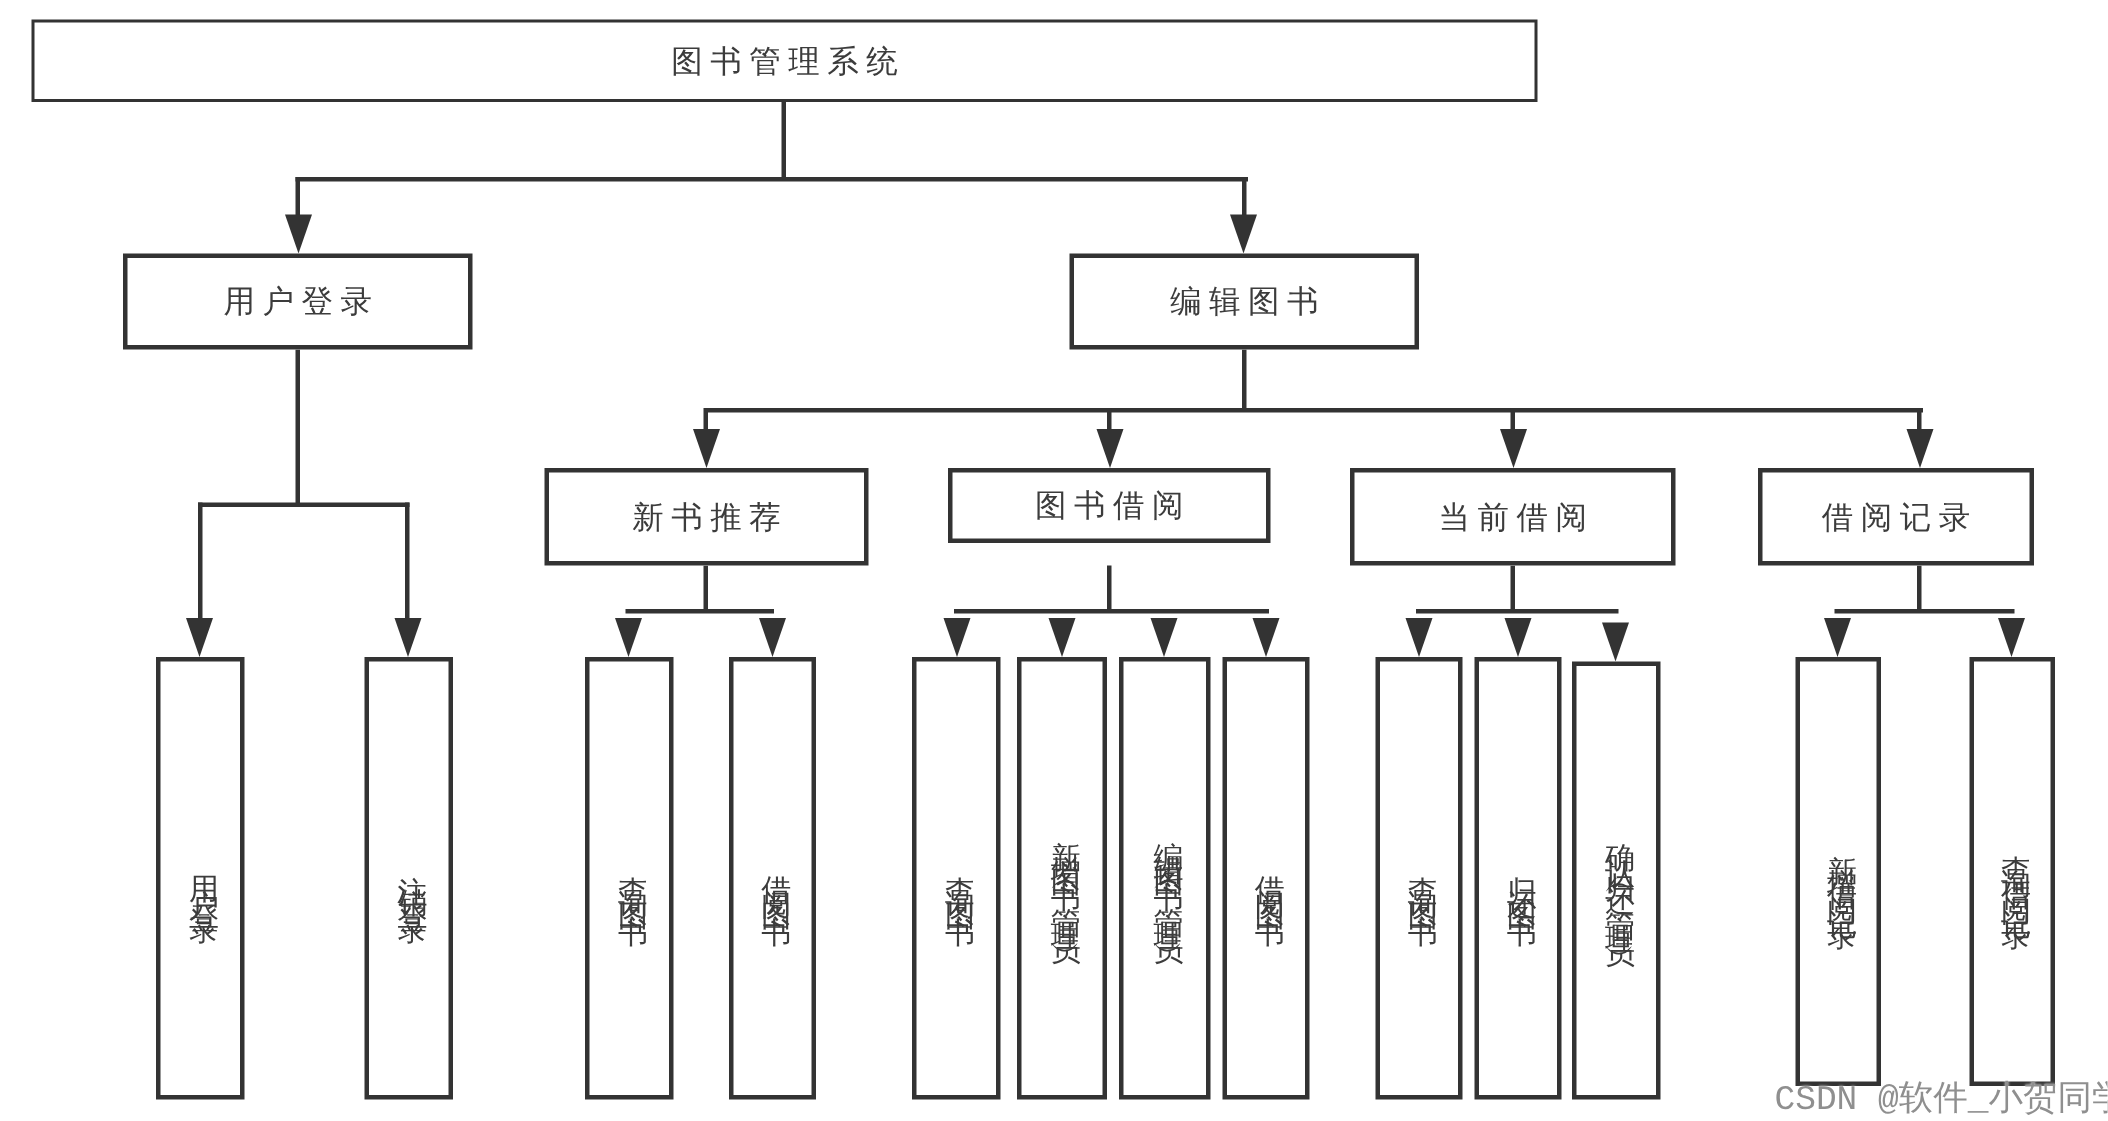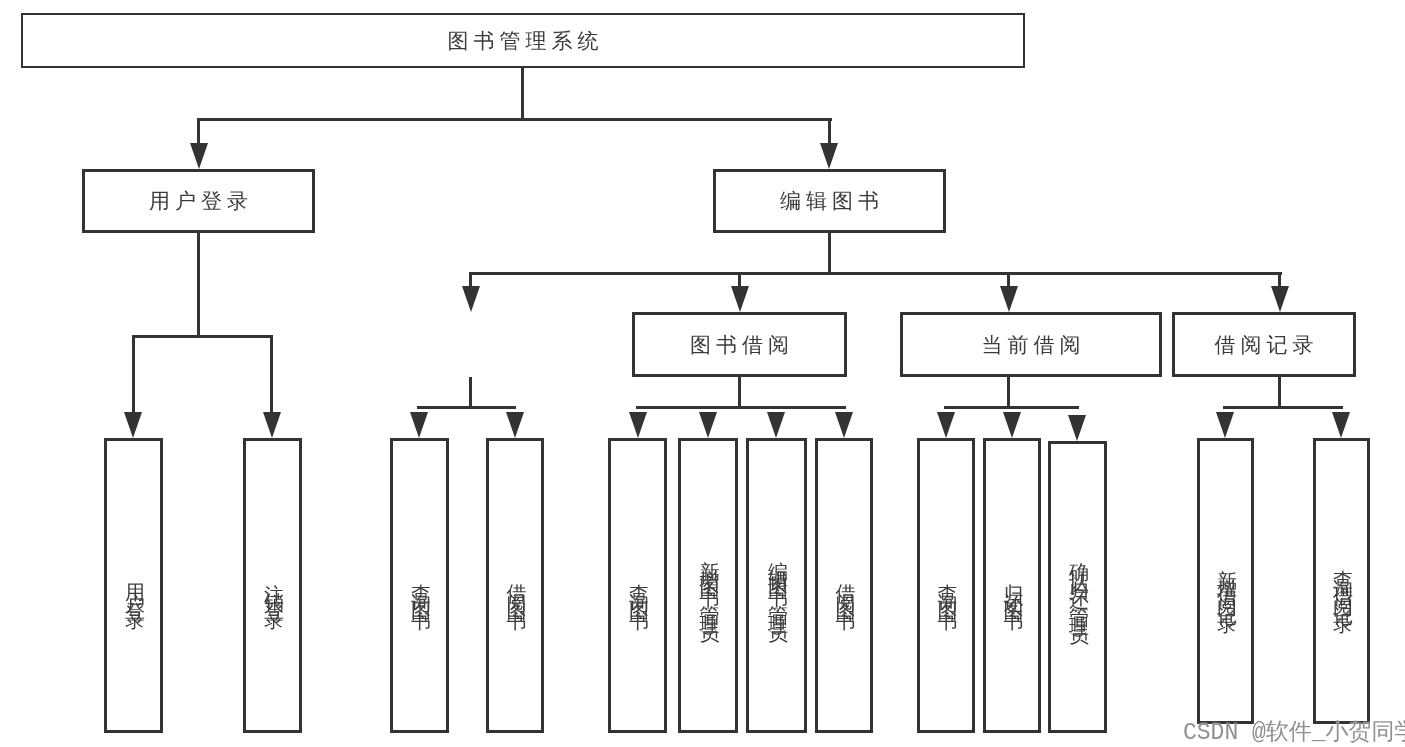--- a/index.html
+++ b/index.html
@@ -121,24 +121,27 @@
     <span class="hl">图书管理系统</span>
   </div>
 
   <div class="box" style="left:82px;top:169px;width:233px;height:64px">
     <span class="hl">用户登录</span>
   </div>
   <div class="box" style="left:713px;top:169px;width:233px;height:64px">
     <span class="hl">编辑图书</span>
   </div>
 
-  <div class="box" style="left:632px;top:312px;width:215px;height:65px">
+  <div class="box" style="left:363px;top:312px;width:216px;height:65px">
+    <span class="hl">新书推荐</span>
+  </div>
+  <div class="box" style="left:632px;top:312px;width:215px;height:50px">
     <span class="hl">图书借阅</span>
   </div>
-  <div class="box" style="left:900px;top:312px;width:262px;height:65px">
+  <div class="box" style="left:900px;top:312px;width:217px;height:65px">
     <span class="hl">当前借阅</span>
   </div>
   <div class="box" style="left:1172px;top:312px;width:184px;height:65px">
     <span class="hl">借阅记录</span>
   </div>
 
   <div class="box" style="left:104px;top:438px;width:59px;height:295px">
     <span class="vt">用户登录</span>
   </div>
   <div class="box" style="left:243px;top:438px;width:59px;height:295px">

